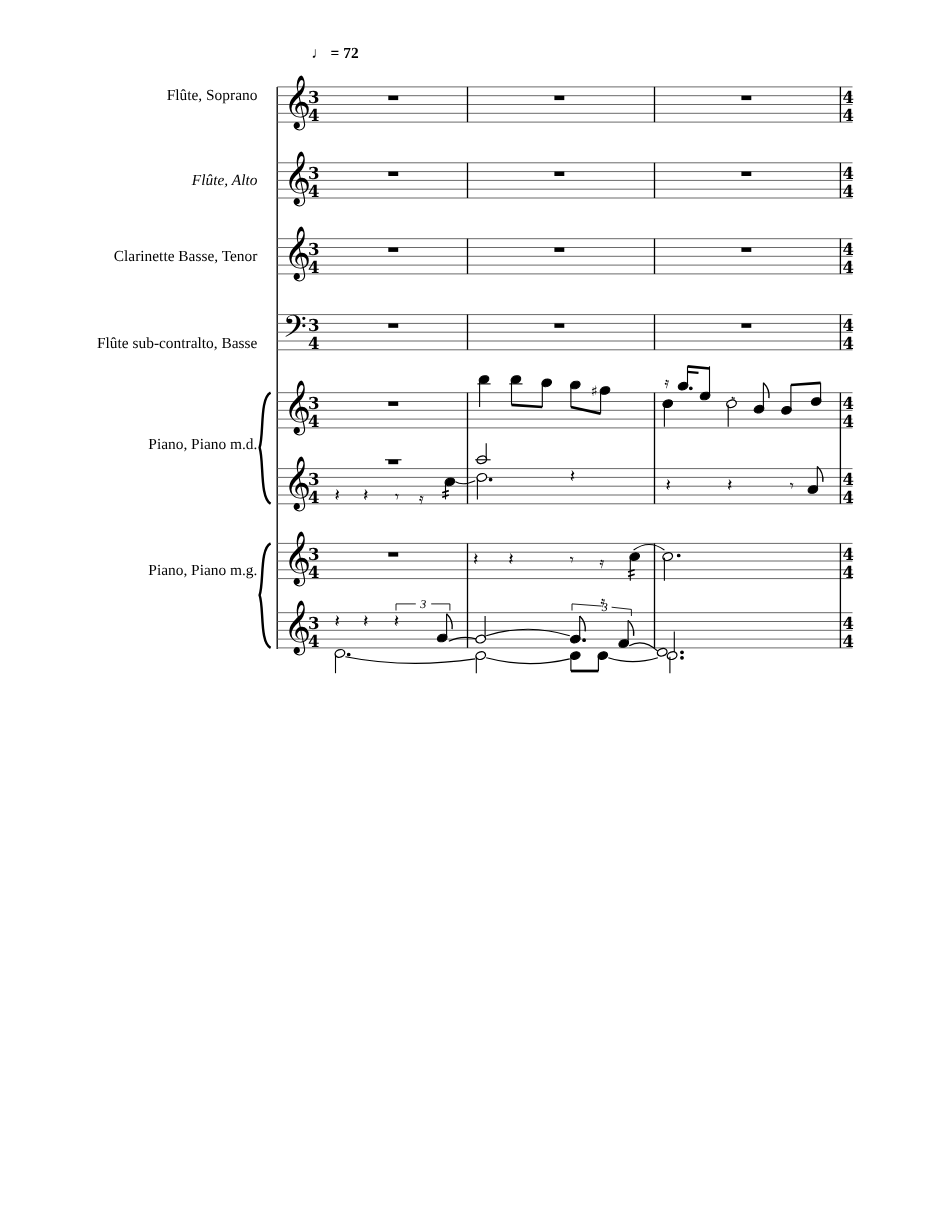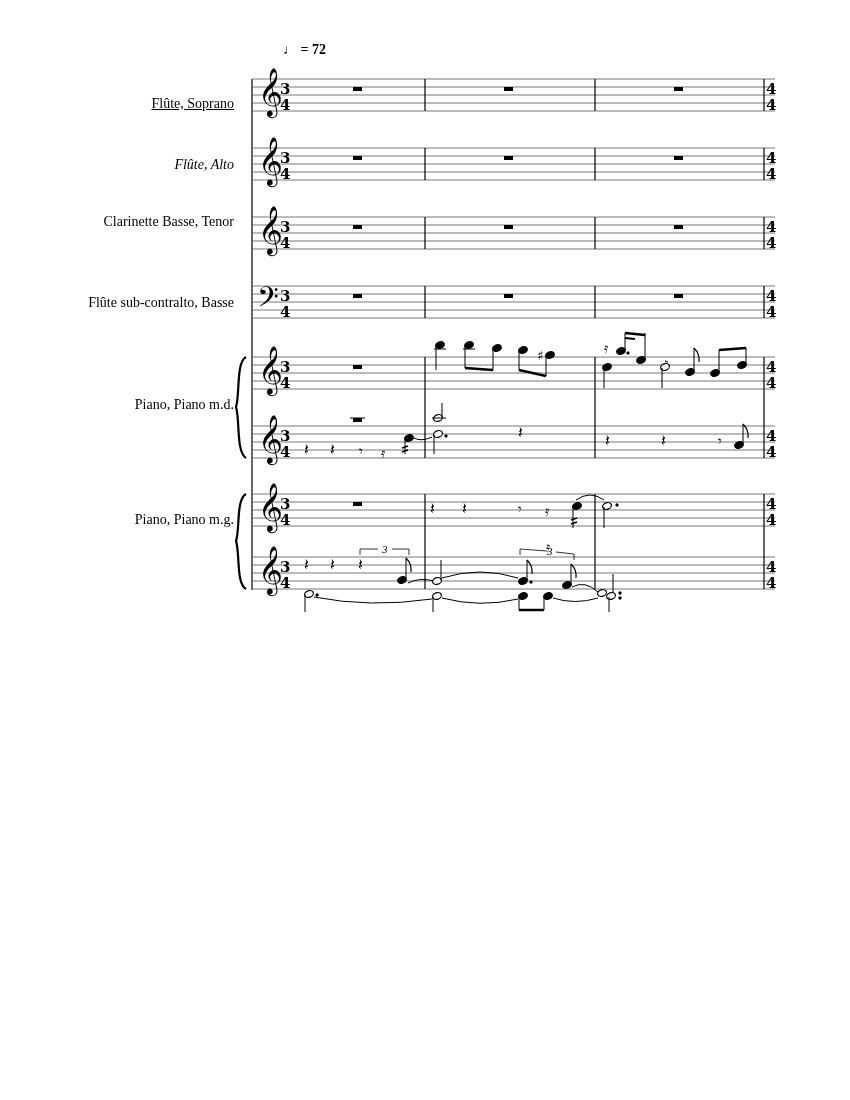--- a/index.html
+++ b/index.html
@@ -16,24 +16,24 @@
 </head>
 <body>
 
 <div class="page">
 
   <div class="tempo">
     <span class="note-glyph">♩</span>
     <span>= 72</span>
   </div>
 
-  <div class="inst-label" style="top:96px;text-decoration:underline;">Flûte, Soprano</div>
+  <div class="inst-label" style="top:80px;">Flûte, Soprano</div>
   <div class="inst-label" style="top:157px;font-style:italic;">Flûte, Alto</div>
-  <div class="inst-label" style="top:214px;">Clarinette Basse, Tenor</div>
-  <div class="inst-label" style="top:295px;text-align:right;">Flûte sub-contralto, Basse</div>
+  <div class="inst-label" style="top:226px;">Clarinette Basse, Tenor</div>
+  <div class="inst-label" style="top:305px;text-align:right;">Flûte sub-contralto, Basse</div>
   <div class="inst-label" style="top:397px;font-family:Liberation Serif, serif;">Piano, Piano m.d.</div>
   <div class="inst-label" style="top:512px;">Piano, Piano m.g.</div>
 
   <svg class="score" width="850" height="1100" viewBox="0 0 850 1100">
     <defs>
       <g id="staff5">
         <line x1="0" y1="0" x2="1" y2="0"></line>
       </g>
     </defs>
 

